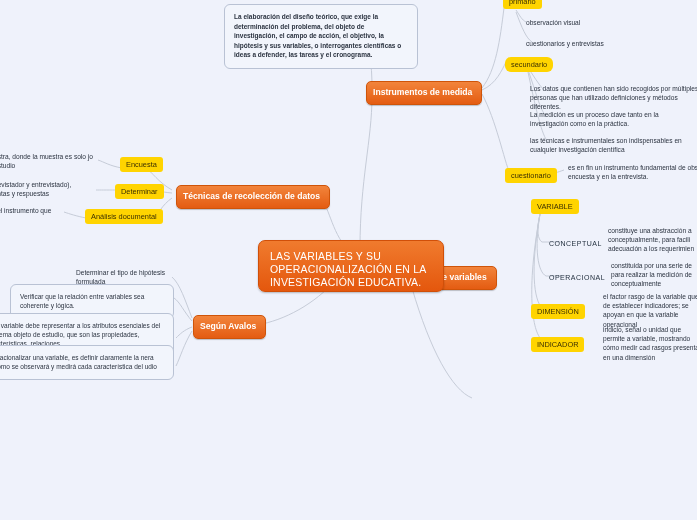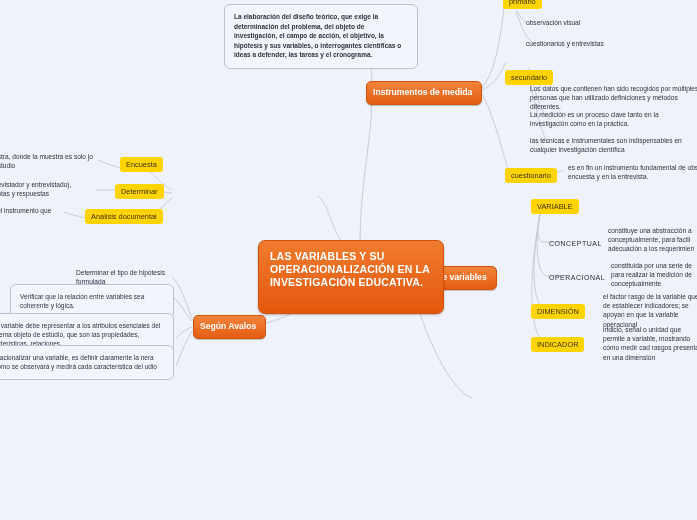--- a/index.html
+++ b/index.html
@@ -14,25 +14,25 @@
   svg.links{position:absolute;left:0;top:0;width:697px;height:520px;pointer-events:none;}
 
   
   .node{position:absolute;box-sizing:border-box;}
 
   .central{
     background:linear-gradient(#f07b2e,#e4570d);
     border:1px solid #d14f08;
     border-radius:7px;
     color:#fff;
-    font-weight:bold;
+    font-weight:normal;
     font-size:10.5px;
     line-height:13px;
     letter-spacing:.2px;
-    padding:9px 10px 24px 11px;
+    padding:9px 10px 2px 11px;
     box-shadow:0 1px 2px rgba(0,0,0,.25);
     z-index:6;
   }
 
   .orange{
     background:linear-gradient(#f2843b,#e45c12);
     border:1px solid #cf5409;
     border-radius:5px;
     color:#fff;
     font-weight:bold;
@@ -149,20 +149,23 @@
   </div>
 
   <div class="node central" style="left:258px;top:240px;width:186px;">
     <span>LAS VARIABLES Y SU OPERACIONALIZACIÓN EN LA INVESTIGACIÓN EDUCATIVA.</span>
   </div>
 
   <div class="node orange" style="left:366px;top:81px;">
     <span>Instrumentos de medida</span>
   </div>
 
+  <div class="node orange" style="left:176px;top:185px;">
+    <span>Técnicas de recolección de datos</span>
+  </div>
 
   <div class="node orange" style="left:193px;top:315px;">
     <span>Según Avalos</span>
   </div>
 
   <div class="node orange" style="left:392px;top:266px;z-index:4;padding-left:44px;">
     <span>de variables</span>
   </div>
 
 
@@ -202,21 +205,21 @@
   <div class="node yellow" style="left:503px;top:-6px;">
     <span>primario</span>
   </div>
   <div class="node plain" style="left:526px;top:18px;width:150px;">
     <span>observación visual</span>
   </div>
   <div class="node plain" style="left:526px;top:39px;width:160px;">
     <span>cuestionarios y entrevistas</span>
   </div>
 
-  <div class="node yellow" style="left:505px;top:70px;">
+  <div class="node yellow" style="left:505px;top:57px;border-radius:6px;">
     <span>secundario</span>
   </div>
   <div class="node plain" style="left:530px;top:84px;width:170px;">
     <span>Los datos que contienen han sido recogidos por múltiples personas que han utilizado definiciones y métodos diferentes.</span>
   </div>
   <div class="node plain" style="left:530px;top:110px;width:168px;">
     <span>La medición es un proceso clave tanto en la investigación como en la práctica.</span>
   </div>
   <div class="node plain" style="left:530px;top:136px;width:172px;">
     <span>las técnicas e instrumentales son indispensables en cualquier investigación científica</span>

